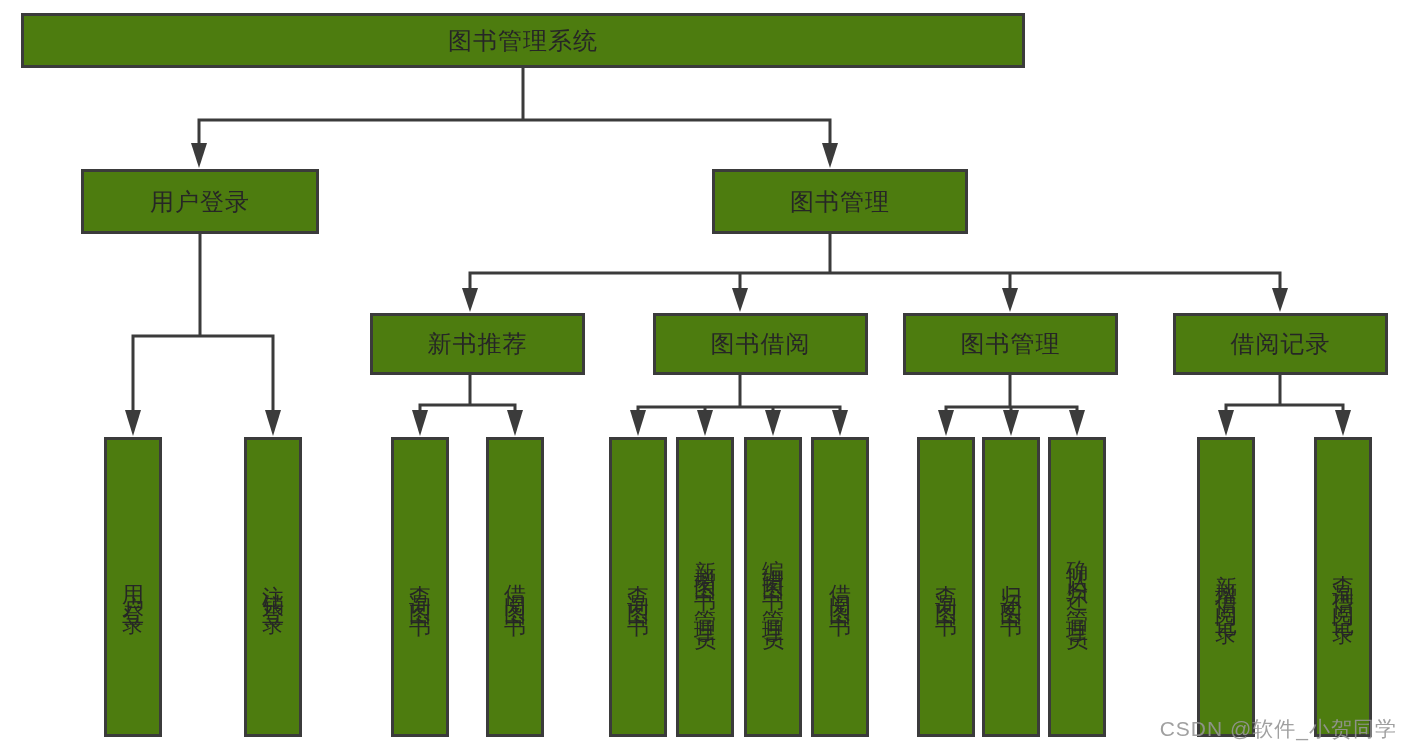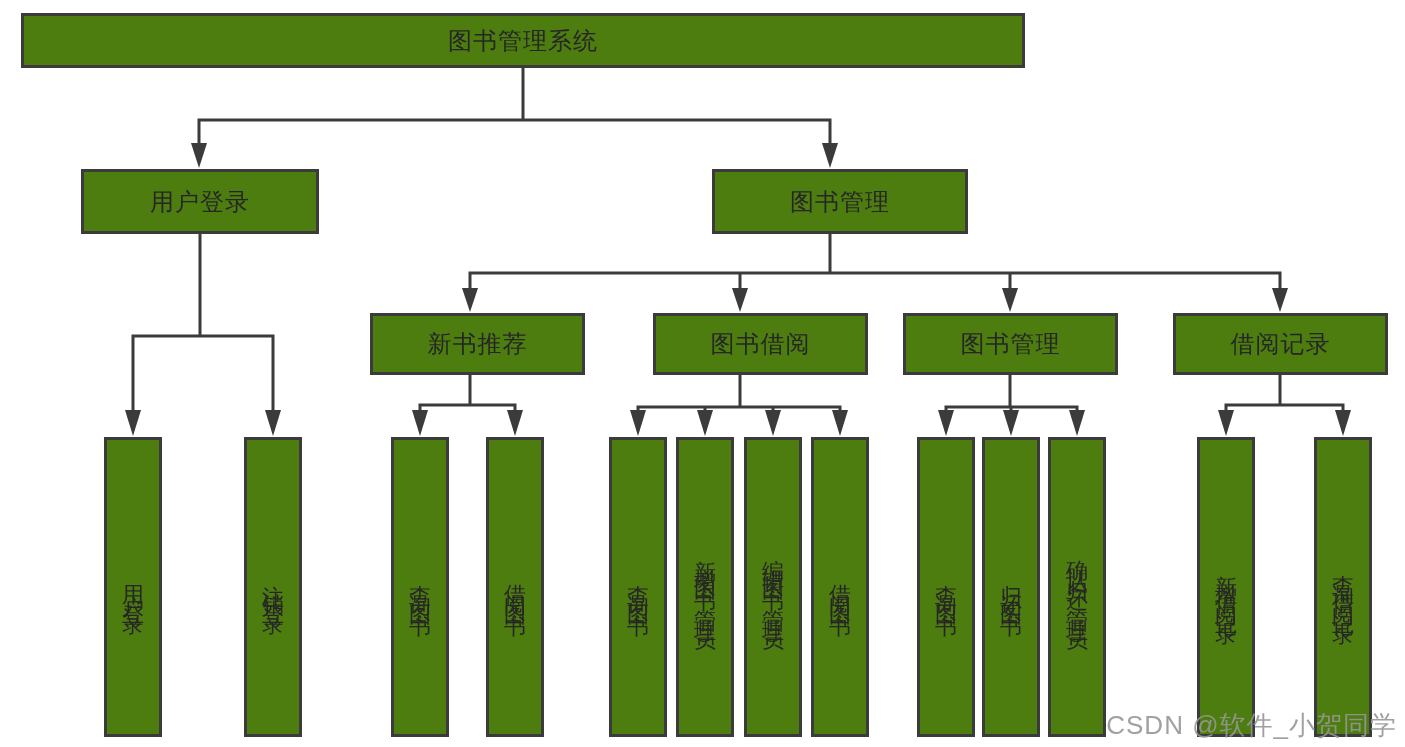--- a/index.html
+++ b/index.html
@@ -55,21 +55,21 @@
   .leaf-c4 { left: 811px; }
   .leaf-d1 { left: 917px; }
   .leaf-d2 { left: 982px; }
   .leaf-d3 { left: 1048px; }
   .leaf-e1 { left: 1197px; }
   .leaf-e2 { left: 1314px; }
   .watermark {
     position: absolute;
     right: 8px;
     bottom: 4px;
-    font-size: 26px;
+    font-size: 21px;
     color: rgba(150, 150, 150, 0.9);
     letter-spacing: 1px;
     white-space: nowrap;
   }
 </style>
 </head>
 <body>
 
 <div class="canvas">
 

